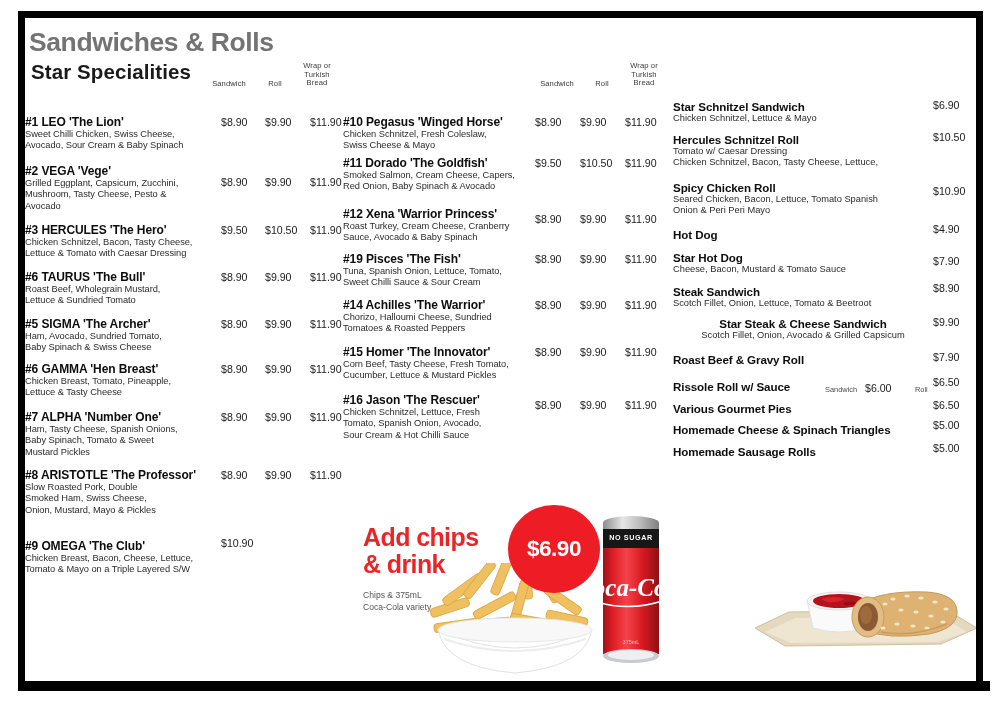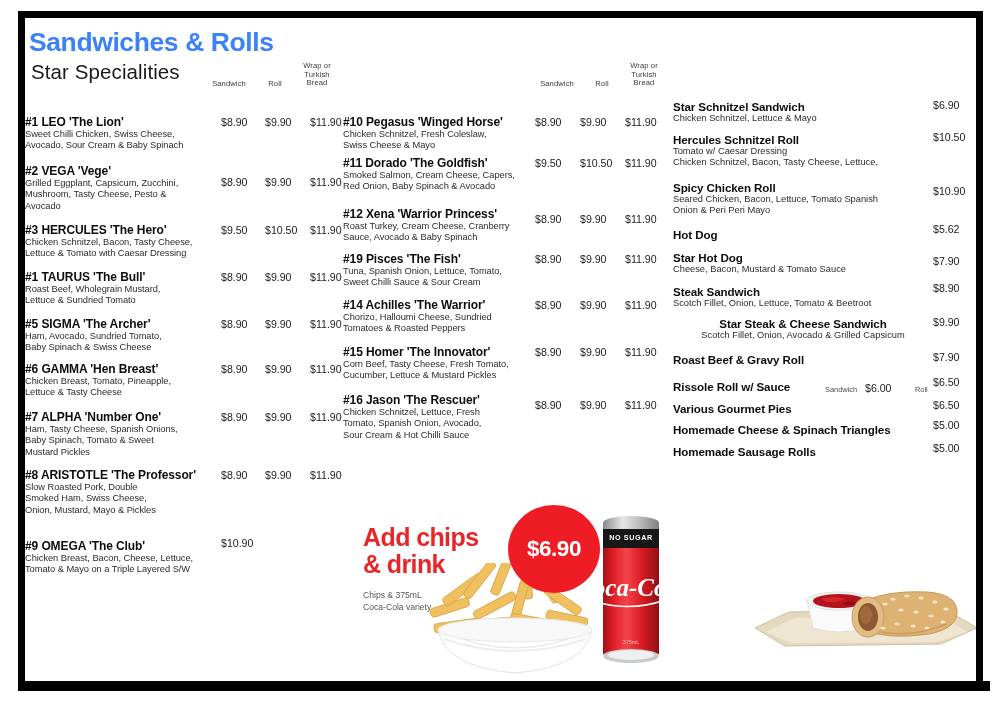--- a/index.html
+++ b/index.html
@@ -40,27 +40,27 @@
     overflow: hidden;
   }
 
   
   .title {
     position: absolute;
     left: 4px; top: 9px;
     font-size: 26.5px;
     font-weight: bold;
     letter-spacing: -0.4px;
-    color: #3b82f6;
+    color: #737373;
   }
   .subtitle {
     position: absolute;
     left: 6px; top: 42px;
     font-size: 20.5px;
-    font-weight: normal;
+    font-weight: bold;
     letter-spacing: 0.1px;
     color: #1a1a1a;
   }
 
   
   .col-head {
     position: absolute;
     font-size: 7.6px;
     color: #3a3a3a;
     text-align: center;
@@ -222,21 +222,21 @@
           <div class="item-name">#3  HERCULES  'The Hero'</div>
           <div class="item-desc">
             <div>Chicken Schnitzel, Bacon, Tasty Cheese,</div>
             <div>Lettuce &amp; Tomato with Caesar Dressing</div>
           </div>
         </div>
         <div class="price" style="left: 196px; top: 206px;">$9.50</div>
         <div class="price" style="left: 240px; top: 206px;">$10.50</div>
         <div class="price" style="left: 285px; top: 206px;">$11.90</div>
         <div class="item" style="left: 0px; top: 252px; width: 185px;">
-          <div class="item-name">#1  TAURUS  'The Bull'</div>
+          <div class="item-name">#6  TAURUS  'The Bull'</div>
           <div class="item-desc">
             <div>Roast Beef, Wholegrain Mustard,</div>
             <div>Lettuce &amp; Sundried Tomato</div>
           </div>
         </div>
         <div class="price" style="left: 196px; top: 253px;">$8.90</div>
         <div class="price" style="left: 240px; top: 253px;">$9.90</div>
         <div class="price" style="left: 285px; top: 253px;">$11.90</div>
         <div class="item" style="left: 0px; top: 299px; width: 185px;">
           <div class="item-name">#5  SIGMA  'The Archer'</div>
@@ -384,21 +384,21 @@
           <div class="ritem-name">Spicy Chicken Roll</div>
           <div class="ritem-desc">
             <div>Seared Chicken, Bacon, Lettuce, Tomato Spanish</div>
             <div>Onion &amp; Peri Peri Mayo</div>
           </div>
         </div>
         <div class="price" style="left: 908px; top: 167px;">$10.90</div>
         <div class="item" style="left: 648px; top: 210px; width: 260px;">
           <div class="ritem-name">Hot Dog</div>
         </div>
-        <div class="price" style="left: 908px; top: 205px;">$5.62</div>
+        <div class="price" style="left: 908px; top: 205px;">$4.90</div>
         <div class="item" style="left: 648px; top: 233px; width: 260px;">
           <div class="ritem-name">Star Hot Dog</div>
           <div class="ritem-desc">
             <div>Cheese, Bacon, Mustard &amp; Tomato Sauce</div>
           </div>
         </div>
         <div class="price" style="left: 908px; top: 237px;">$7.90</div>
         <div class="item" style="left: 648px; top: 267px; width: 260px;">
           <div class="ritem-name">Steak Sandwich</div>
           <div class="ritem-desc">

